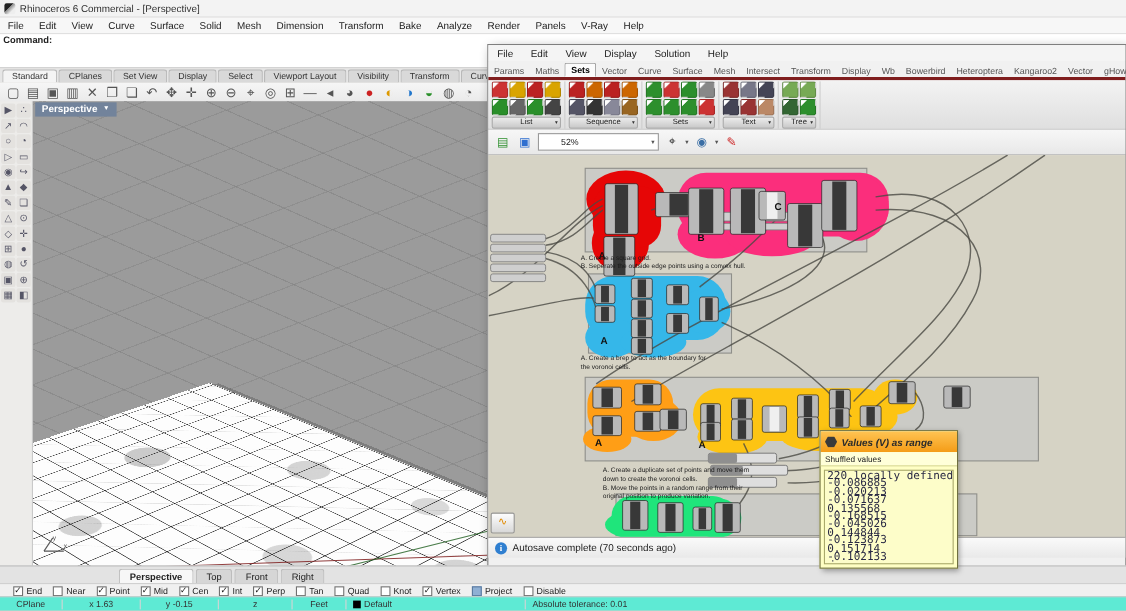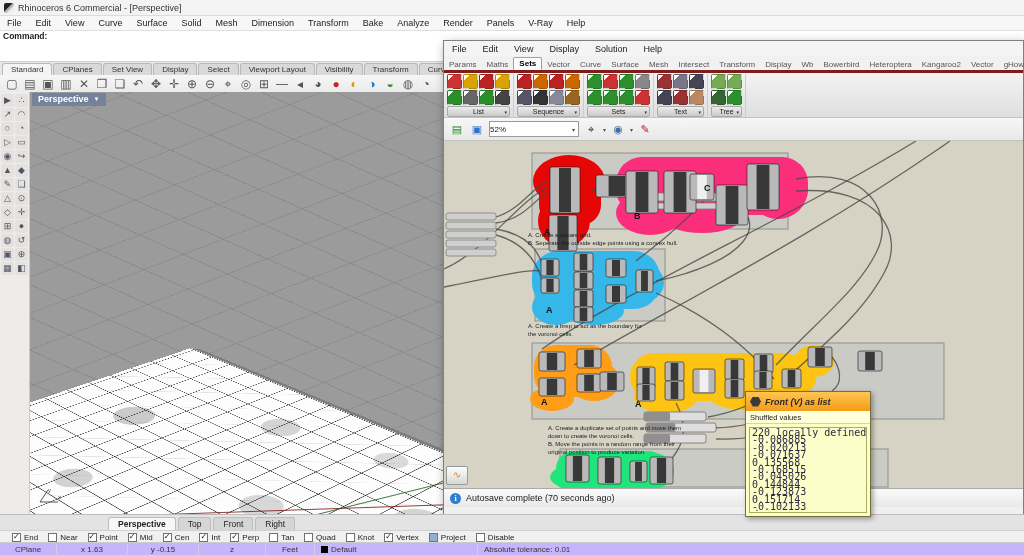--- a/index.html
+++ b/index.html
@@ -55,21 +55,21 @@
   .vp-tabs{position:absolute;left:0;right:0;bottom:24px;height:16px;background:#e3e3e3;border-top:1px solid #bdbdbd;
     display:flex;align-items:center;font-size:8.5px;padding-left:108px;gap:2px;}
   .vp-tabs span{padding:1px 9px;border:1px solid #bdbdbd;border-bottom:none;background:#d6d6d6;border-radius:3px 3px 0 0;}
   .vp-tabs span.active{background:#f7f7f7;font-weight:bold;}
   .osnap{position:absolute;left:0;right:0;bottom:12px;height:12px;background:#f0f0f0;border-top:1px solid #d0d0d0;
     display:flex;align-items:center;gap:10px;padding-left:12px;font-size:8px;color:#222;}
   .osnap>span{display:flex;align-items:center;gap:3px;}
   .cb{width:7px;height:7px;border:1px solid #707070;background:#fff;display:inline-block;position:relative;}
   .cb.ck::after{content:"✓";position:absolute;left:0px;top:-2px;font-size:8px;color:#111;}
   .cb.hl{background:#8fb0d4;border-color:#5a7ba0;}
-  .statusbar{position:absolute;left:0;right:0;bottom:0;height:12px;background:#c4b5fd;border-top:1px solid #cdcdcd;
+  .statusbar{position:absolute;left:0;right:0;bottom:0;height:12px;background:#5eead4;border-top:1px solid #cdcdcd;
     display:flex;align-items:center;font-size:8px;color:#333;}
   .st-cells span{display:inline-block;border-right:1px solid #d4d4d4;padding:0 4px;text-align:center;}
   .st-cells span:nth-child(1){width:48px;}
   .st-cells span:nth-child(2){width:62px;}
   .st-cells span:nth-child(3){width:62px;}
   .st-cells span:nth-child(4){width:58px;}
   .st-cells span:nth-child(5){width:40px;}
   .layer-chip{display:flex;align-items:center;gap:3px;border-right:1px solid #d4d4d4;padding:0 6px;width:150px;}
   .swatch{width:7px;height:7px;background:#000;display:inline-block;}
   .st-toggles span{padding:0 6px;border-right:1px solid #d4d4d4;}
@@ -90,21 +90,21 @@
   .pal-group{display:flex;flex-direction:column;border-right:1px solid #cdcdcd;padding-right:3px;}
   .pal-icons{display:grid;grid-template-rows:15px 15px;grid-auto-flow:column;gap:1px;}
   .pal-ic{width:15px;height:15px;border-radius:2px;border:1px solid rgba(0,0,0,.18);box-sizing:border-box;}
   .pal-label{height:10px;background:linear-gradient(#ececec,#c9c9c9);border:1px solid #aaa;border-radius:2px;
     font-size:7px;display:flex;align-items:center;justify-content:center;position:relative;margin-top:1px;}
   .pal-arrow{position:absolute;right:2px;font-size:5px;color:#333;}
   .g-cbar{height:22px;background:linear-gradient(#f7f7f7,#e8e8e8);display:flex;align-items:center;gap:4px;
     padding-left:5px;border-bottom:1px solid #c2c2c2;font-size:11px;}
   .g-cbar .ic{width:16px;text-align:center;}
   .zoom-box{width:88px;height:14px;background:#fff;border:1px solid #9a9a9a;font-size:8px;
-    display:flex;align-items:center;padding-left:0;position:relative;}
+    display:flex;align-items:center;padding-left:20px;position:relative;}
   .zoom-box .dd{position:absolute;right:3px;font-size:6px;color:#555;}
   .dd-sm{font-size:6px;color:#555;}
   .g-canvas{position:relative;height:347px;background:#d6d3c5;overflow:hidden;border-bottom:1px solid #aaa;}
   .g-canvas svg{position:absolute;left:0;top:0;}
   .anno{position:absolute;font-size:6px;line-height:8px;color:#1c1c1c;white-space:pre-line;z-index:8;}
   .radar-btn{position:absolute;left:2px;bottom:3px;width:20px;height:17px;background:linear-gradient(#fdfdfd,#d8d8d8);
     border:1px solid #999;border-radius:2px;font-size:10px;line-height:16px;text-align:center;color:#e08a00;z-index:9;}
   .g-status{height:18px;background:linear-gradient(#fafafa,#e9e9e9);display:flex;align-items:center;gap:5px;
     padding-left:6px;font-size:9px;color:#222;}
   .info-ic{width:11px;height:11px;border-radius:50%;background:#2f7fd0;color:#fff;font-size:8px;line-height:11px;
@@ -531,21 +531,21 @@
     </div>
 
     <div class="g-status">
       <span class="info-ic">i</span>
       <span>Autosave complete (70 seconds ago)</span>
     </div>
 
     <div class="tooltip">
       <div class="tt-head">
         <span class="hex"></span>
-        <span>Front (V) as list</span>
+        <span>Values (V) as range</span>
       </div>
       <div class="tt-sub">Shuffled values</div>
       <div class="tt-body">
           <span class="tt-line">220 locally defined values…</span>
           <span class="tt-line">-0.086885</span>
           <span class="tt-line">-0.020213</span>
           <span class="tt-line">-0.071637</span>
           <span class="tt-line">0.135568</span>
           <span class="tt-line">-0.168515</span>
           <span class="tt-line">-0.045026</span>

